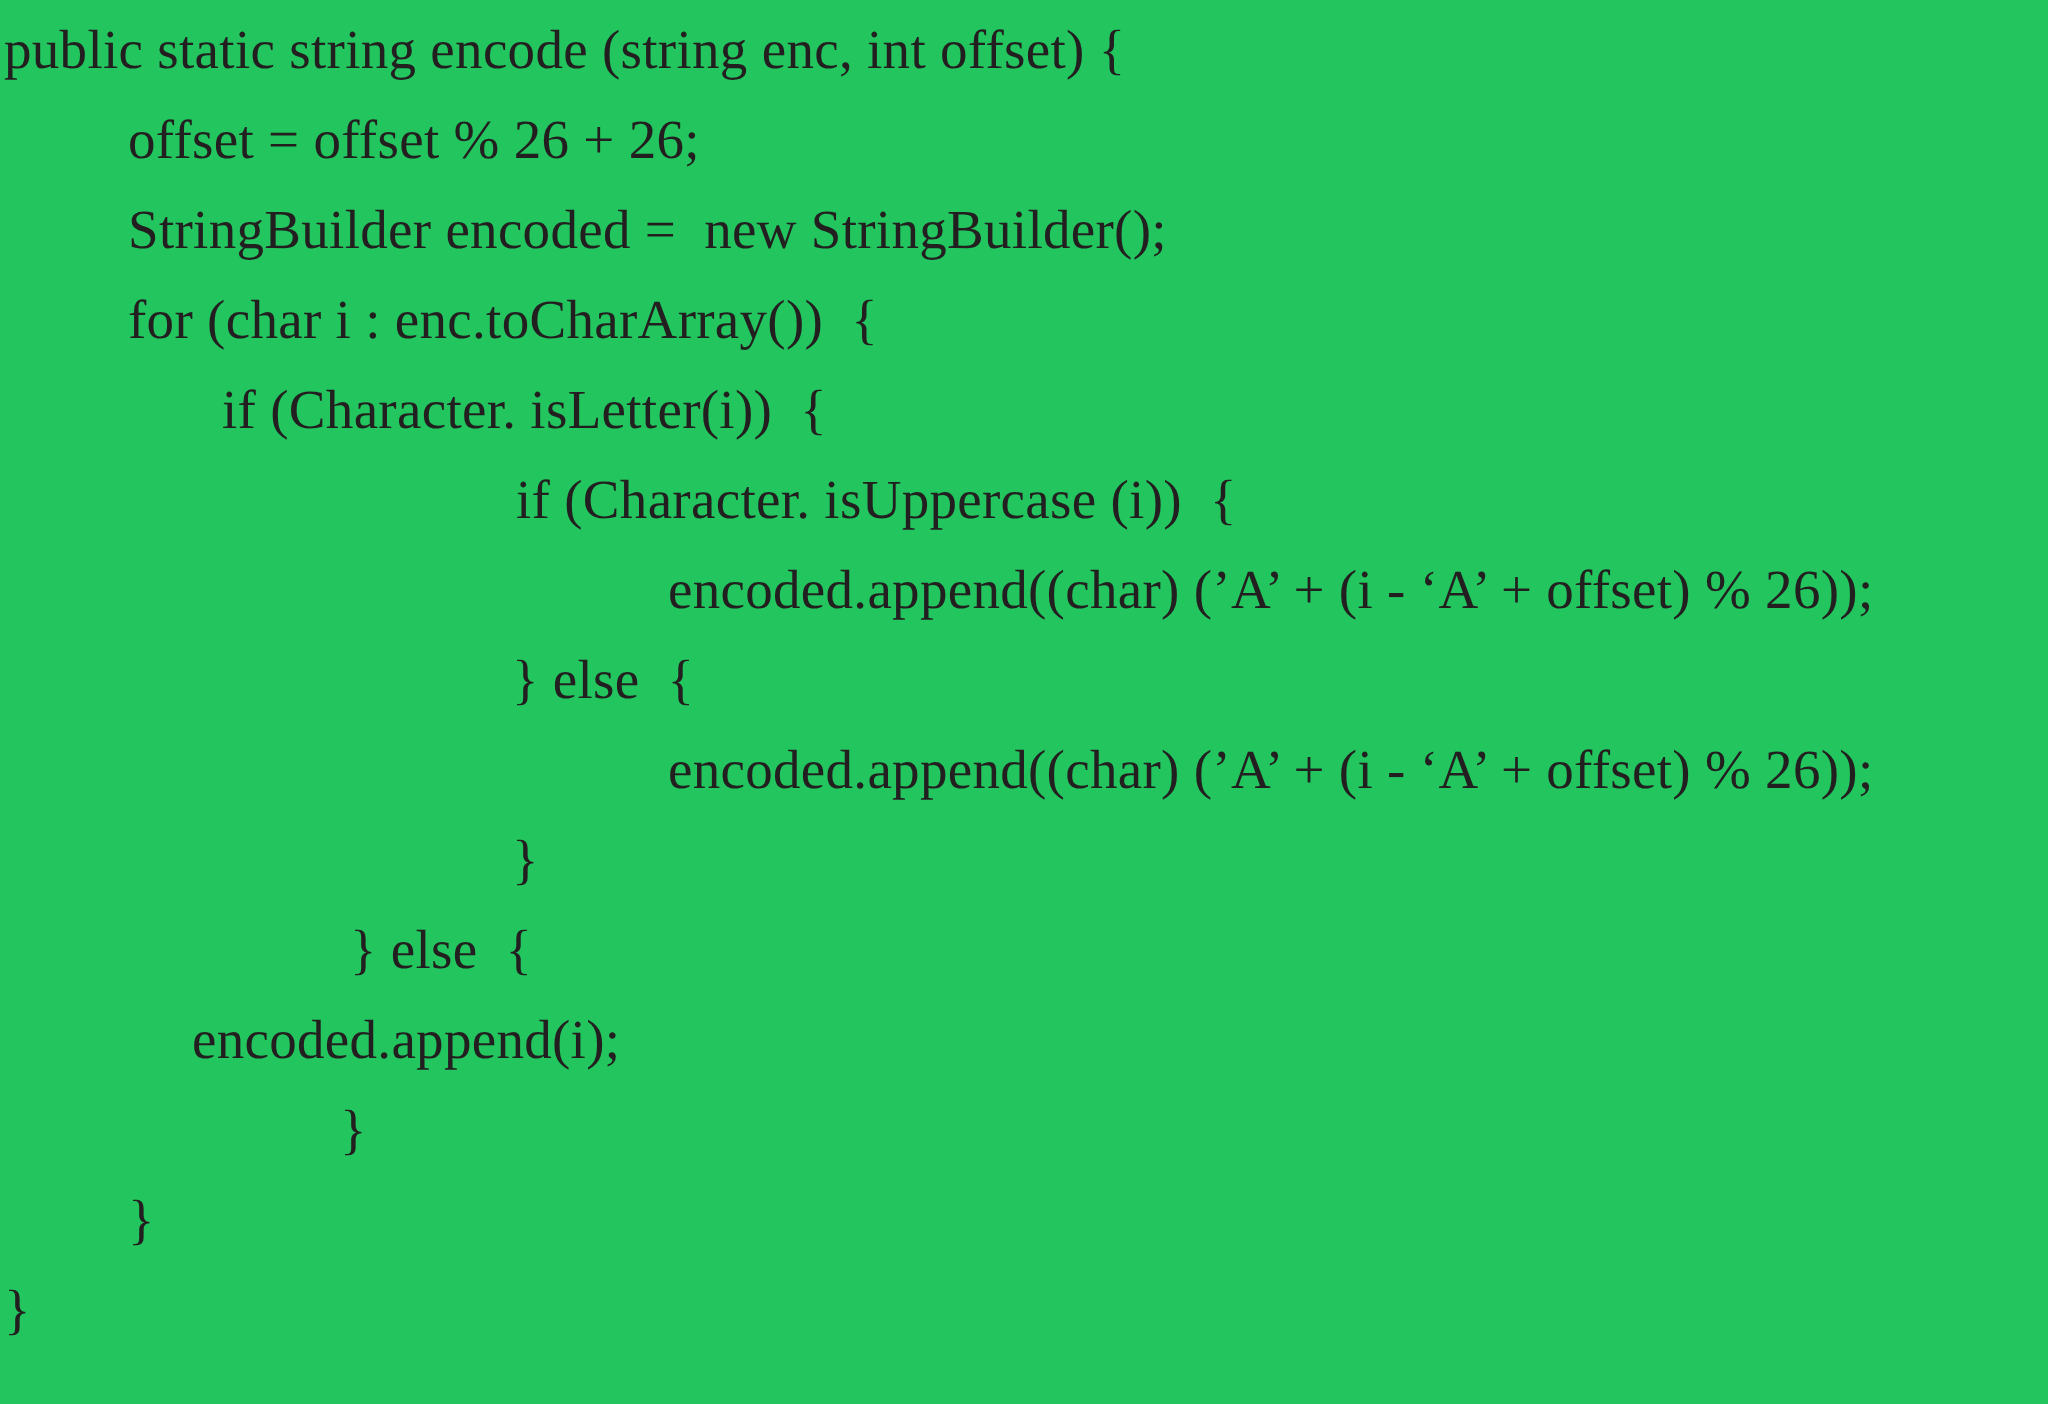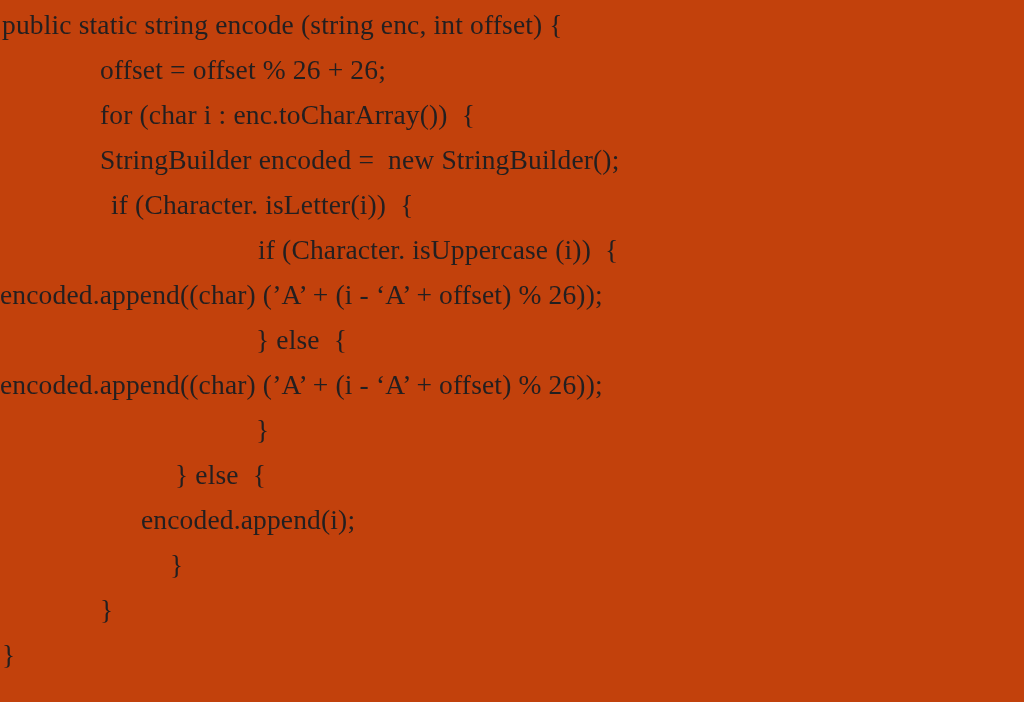--- a/index.html
+++ b/index.html
@@ -10,62 +10,62 @@
   body {
     width: 1024px;
     height: 702px;
     overflow: hidden;
     font-family: "Liberation Serif", "DejaVu Serif", serif;
   }
   #code-listing {
     position: relative;
     width: 1024px;
     height: 702px;
-    background: #c2410c;
+    background: #22c55e;
     box-sizing: border-box;
     padding: 0;
   }
   .code-line {
     position: relative;
     display: block;
     height: 45px;
     line-height: 45px;
     font-size: 27.5px;
     color: #231f20;
     white-space: pre;
     letter-spacing: 0.15px;
     font-family: "Liberation Serif", "DejaVu Serif", serif;
   }
   
   .ind-0  { padding-left: 2px;   }
-  .ind-1  { padding-left: 100px;  }
+  .ind-1  { padding-left: 64px;  }
   .ind-2  { padding-left: 111px; }
   .ind-3  { padding-left: 258px; }
-  .ind-4  { }
+  .ind-4  { padding-left: 334px; }
   .ind-c3 { padding-left: 256px; }
   .ind-c2 { padding-left: 175px; }
-  .ind-e3 { padding-left: 120px; margin-left: 21px; }
+  .ind-e3 { padding-left: 96px; }
   .ind-c1 { padding-left: 170px; }
 
   .lines-wrap {
     position: absolute;
     top: 2px;
     left: 0;
     width: 1024px;
   }
 </style>
 </head>
 <body>
 
 <div id="code-listing">
   <div class="lines-wrap">
       <div class="code-line ind-0">public static string encode (string enc, int offset) {</div>
       <div class="code-line ind-1">offset = offset % 26 + 26;</div>
+      <div class="code-line ind-1">StringBuilder encoded =  new StringBuilder();</div>
       <div class="code-line ind-1">for (char i : enc.toCharArray())  {</div>
-      <div class="code-line ind-1">StringBuilder encoded =  new StringBuilder();</div>
       <div class="code-line ind-2">if (Character. isLetter(i))  {</div>
       <div class="code-line ind-3">if (Character. isUppercase (i))  {</div>
       <div class="code-line ind-4">encoded.append((char) (’A’ + (i - ‘A’ + offset) % 26));</div>
       <div class="code-line ind-c3">} else  {</div>
       <div class="code-line ind-4">encoded.append((char) (’A’ + (i - ‘A’ + offset) % 26));</div>
       <div class="code-line ind-c3">}</div>
       <div class="code-line ind-c2">} else  {</div>
       <div class="code-line ind-e3">encoded.append(i);</div>
       <div class="code-line ind-c1">}</div>
       <div class="code-line ind-1">}</div>

